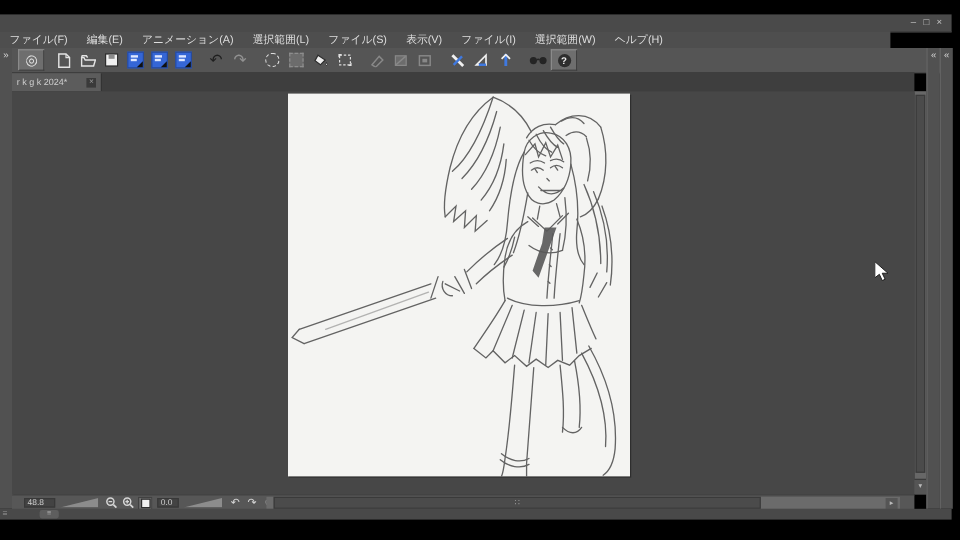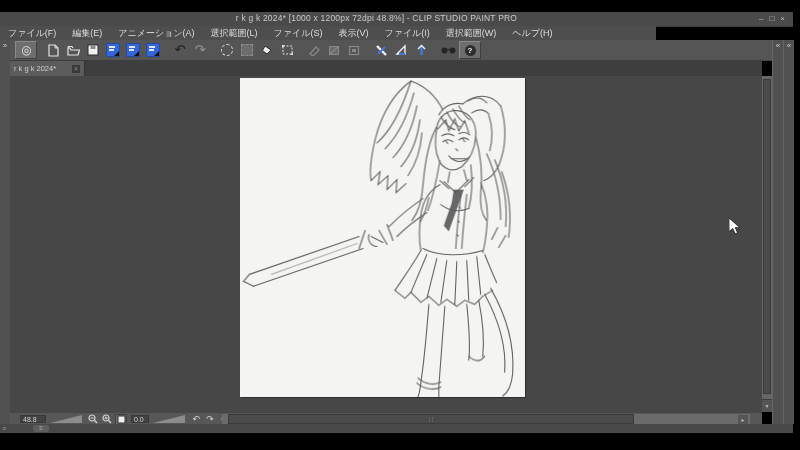--- a/index.html
+++ b/index.html
@@ -5,21 +5,21 @@
   html,body{margin:0;padding:0;background:#000;}
   .screen{position:relative;width:800px;height:450px;background:#000;overflow:hidden;
           font-family:"Liberation Sans","DejaVu Sans",sans-serif;-webkit-font-smoothing:antialiased;}
   .abs{position:absolute;}
   
   .titlebar{left:0;top:12px;width:793px;height:14px;background:#4a4a4a;border-bottom:1px solid #3c3c3c;}
   .title{position:absolute;left:0;right:40px;top:1px;text-align:center;font-size:8.5px;color:#c9c9c9;letter-spacing:.2px;white-space:nowrap;}
   .wctrls{position:absolute;right:8px;top:0;height:14px;display:flex;gap:6px;align-items:center;}
   .wctrl{font-size:8px;color:#c2c2c2;line-height:10px;cursor:default;}
   
-  .menubar{left:0;top:26px;width:656px;height:14px;background:#4e4e4e;border-bottom:1px solid #414141;display:flex;align-items:center;}
+  .menubar{left:0;top:26px;width:742px;height:14px;background:#4e4e4e;border-bottom:1px solid #414141;display:flex;align-items:center;}
   .menuitem{font-size:9px;color:#dedede;padding:0 8px;white-space:nowrap;}
   
   .toolbar{left:10px;top:40px;width:783px;height:20px;background:#555;border-bottom:1px solid #474747;display:flex;align-items:center;}
   .tbtn{height:16px;min-width:18px;display:flex;align-items:center;justify-content:center;margin:0 1px;}
   .raised{background:#6e6e6e;border:1px solid #8a8a8a;border-right-color:#3f3f3f;border-bottom-color:#3f3f3f;min-width:20px;}
   .tsep{width:7px;height:16px;}
   .glyph{color:#e6e6e6;font-size:11px;line-height:12px;}
   .dim{opacity:.42;}
   .bluebox{width:12px;height:12px;background:#3566d6;border:1px solid #24folly;border:1px solid #274a9b;position:relative;}
   .bluebox .bm{position:absolute;left:2px;top:2px;width:6px;height:1.5px;background:#dfe8ff;}
@@ -60,21 +60,20 @@
   .bottomstrip{left:0;top:424px;width:793px;height:9px;background:#494949;}
   .drawerbtn{position:absolute;left:33px;top:1px;width:16px;height:7px;background:#5e5e5e;border-radius:2px;color:#b5b5b5;font-size:6px;line-height:7px;text-align:center;}
   .stripglyph{position:absolute;left:2px;top:0;color:#9a9a9a;font-size:7px;line-height:9px;}
 </style>
 </head>
 <body>
 
 <div class="screen">
 
   <div class="abs titlebar">
-    <span class="title">r k g k 2024* [1000 x 1200px 72dpi 48.8%]  - CLIP STUDIO PAINT PRO</span>
     <span class="wctrls">
       <span class="wctrl">–</span>
       <span class="wctrl">□</span>
       <span class="wctrl">×</span>
     </span>
   </div>
 
   <div class="abs menubar">
     <span class="menuitem">ファイル(F)</span>
     <span class="menuitem">編集(E)</span>

